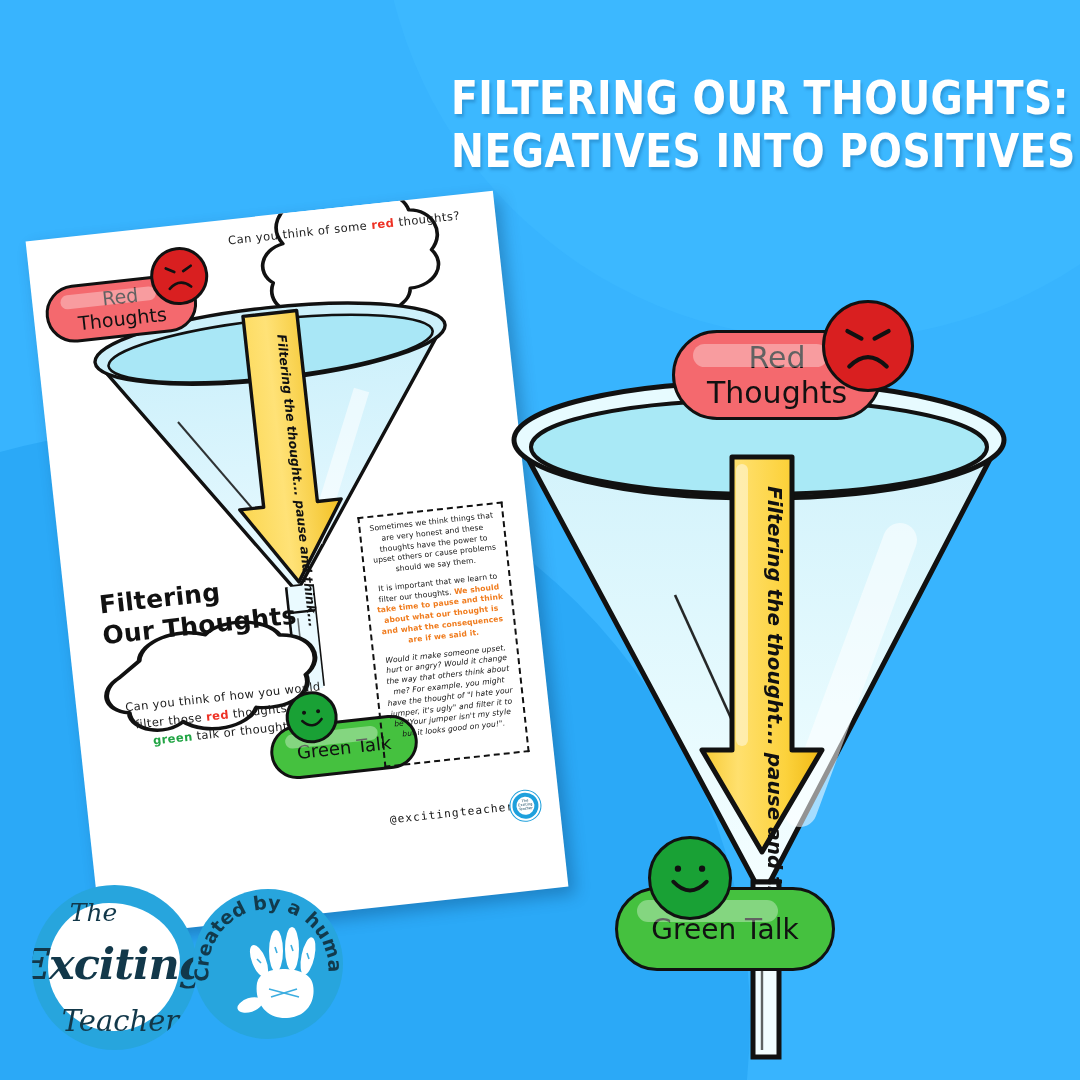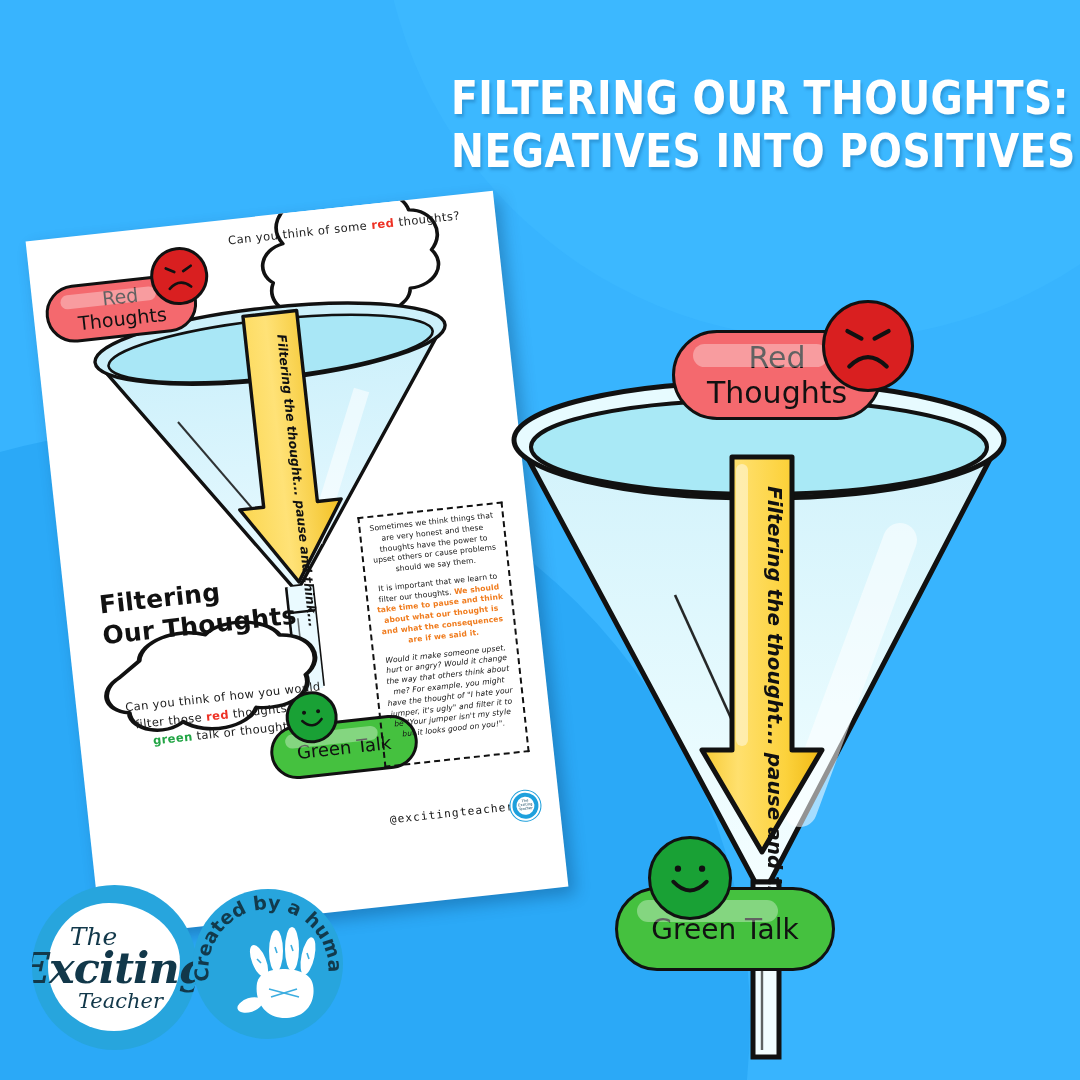--- a/index.html
+++ b/index.html
@@ -223,24 +223,25 @@
     position:absolute; left:16px; top:18px; width:132px; height:128px;
     background:#fff;
     border-radius:46% 54% 50% 50% / 50% 46% 54% 50%;
   }
   #badge-exciting .txt {
     position:absolute; inset:0;
     display:flex; flex-direction:column; align-items:center; justify-content:center;
     font-family:"DejaVu Serif", serif;
     color:#12384a;
     line-height:1;
+    gap:20px;
   }
   #badge-exciting .t1 { font-size:25px; font-style:italic; margin-left:-42px; margin-bottom:-2px;}
   #badge-exciting .t2 { font-size:43px; font-style:italic; font-weight:bold; letter-spacing:-1px; margin-left:-4px;}
-  #badge-exciting .t3 { font-size:21px; font-style:italic; margin-top:1px; margin-left:12px;}
+  #badge-exciting .t3 { font-size:29px; font-style:italic; margin-top:1px; margin-left:12px;}
 
   #badge-human .hand {
     position:absolute; left:44px; top:34px; width:92px; height:100px;
   }
   #badge-human .arc {
     position:absolute; inset:0;
   }
   #badge-human .arc svg { width:150px; height:150px; }
 
   

